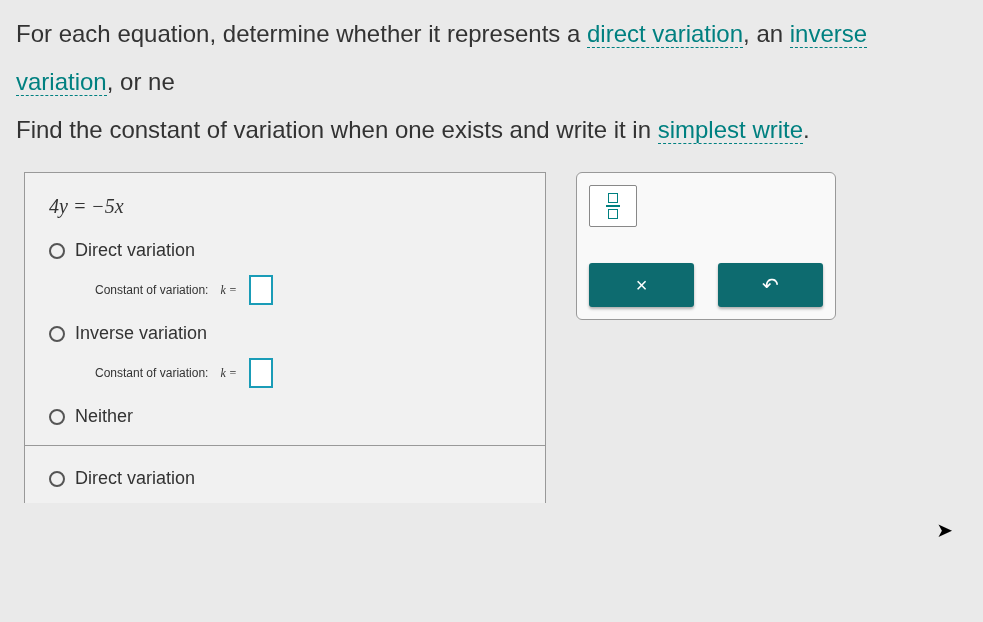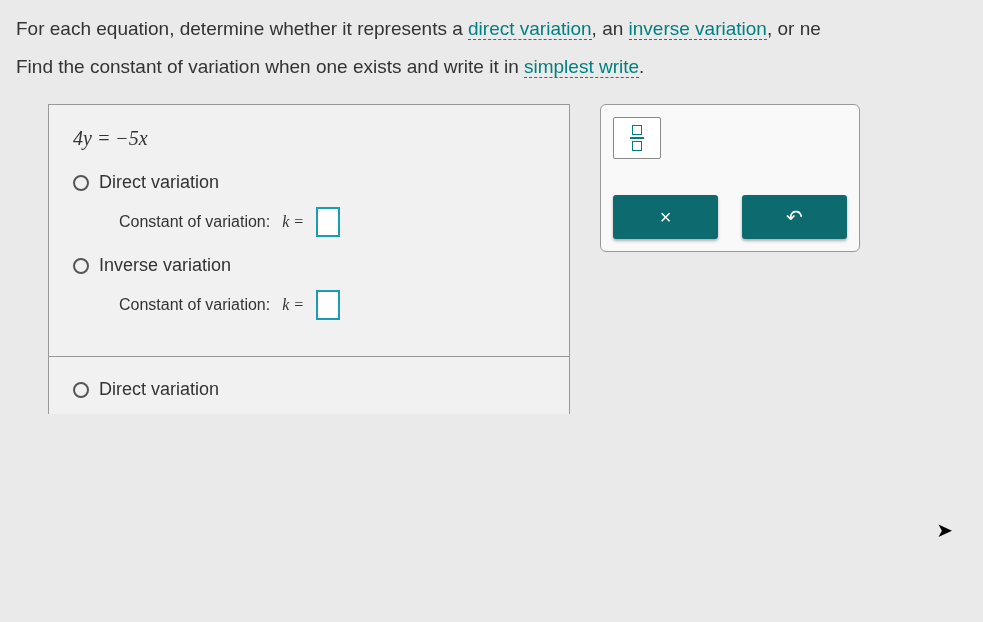--- a/index.html
+++ b/index.html
@@ -7,33 +7,33 @@
     font-family: Arial, Helvetica, sans-serif;
     background: #eaeaea;
     width: 983px;
     height: 622px;
     overflow: hidden;
     color: #333;
     position: relative;
   }
   .question-text {
     padding: 10px 16px 0 16px;
-    font-size: 19px;
+    font-size: 24px;
     line-height: 2.0;
     color: #333;
   }
   .link {
     color: #008080;
     border-bottom: 1px dashed #008080;
     cursor: pointer;
   }
   .work-area {
     display: flex;
     gap: 30px;
-    padding: 18px 0 0 48px;
+    padding: 18px 0 0 24px;
   }
   .problem-panel {
     border: 1px solid #999;
     background: #f1f1f1;
     width: 522px;
     border-bottom: none;
   }
   .problem-block {
     border-bottom: 1px solid #999;
     padding: 22px 24px 18px 24px;
@@ -59,21 +59,21 @@
     height: 16px;
     border: 2px solid #555;
     border-radius: 50%;
     flex-shrink: 0;
   }
   .sub-row {
     display: flex;
     align-items: center;
     gap: 12px;
     margin: 6px 0 18px 46px;
-    font-size: 16px;
+    font-size: 12px;
   }
   .k-equals {
     font-family: 'Times New Roman', Times, serif;
     font-style: italic;
   }
   .input-box {
     width: 24px;
     height: 30px;
     border: 2px solid #1a9cb7;
     background: #fff;
@@ -168,20 +168,24 @@
       <div class="option-row">
         <div class="radio"></div>
         <span>Inverse variation</span>
       </div>
       <div class="sub-row">
         <span>Constant of variation:</span>
         <span class="k-equals">k =</span>
         <div class="input-box"></div>
       </div>
 
+      <div class="option-row" style="margin-bottom:0">
+        <div class="radio"></div>
+        <span>Neither</span>
+      </div>
     </div>
 
     <div class="problem-block-2">
       <div class="option-row">
         <div class="radio"></div>
         <span>Direct variation</span>
       </div>
     </div>
   </div>
 

